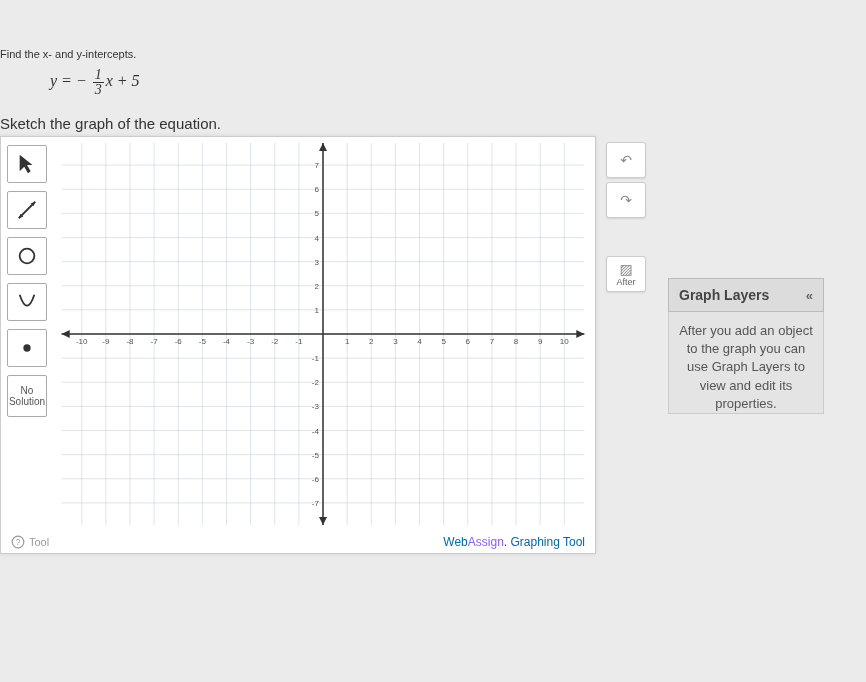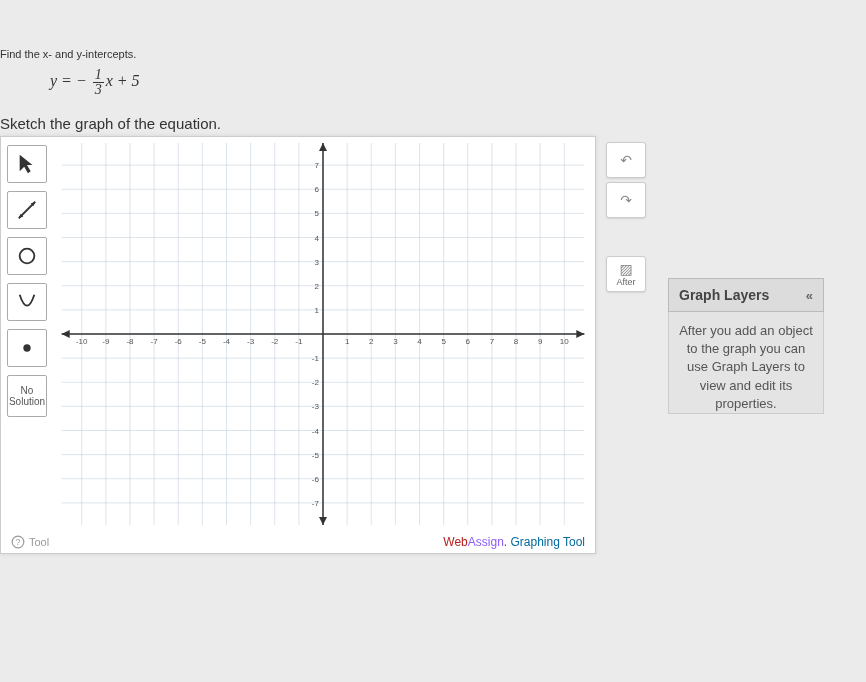--- a/index.html
+++ b/index.html
@@ -54,21 +54,21 @@
     box-shadow: 0 1px 2px rgba(0,0,0,0.1);
   }
   .right-btn .ico { font-size: 14px; color: #888;}
   
   .footer-line {
     position: absolute; bottom: 4px; left: 10px; right: 10px;
     display: flex; justify-content: space-between; align-items: center;
     font-size: 11px; color: #888;
   }
   .webassign { font-size: 12px; }
-  .webassign .wa1 { color: #b91c1c;}
+  .webassign .wa1 { color: #0369a1;}
   .webassign .wa2 { color: #8b5cf6;}
   .webassign .wa3 { color: #0369a1;}
   
   .layers-panel {
     position: absolute; left: 668px; top: 278px; width: 156px;
     background: #ededed;
     text-align: center;
   }
   .layers-header {
     background: #dcdcdc; border: 1px solid #bbb;

